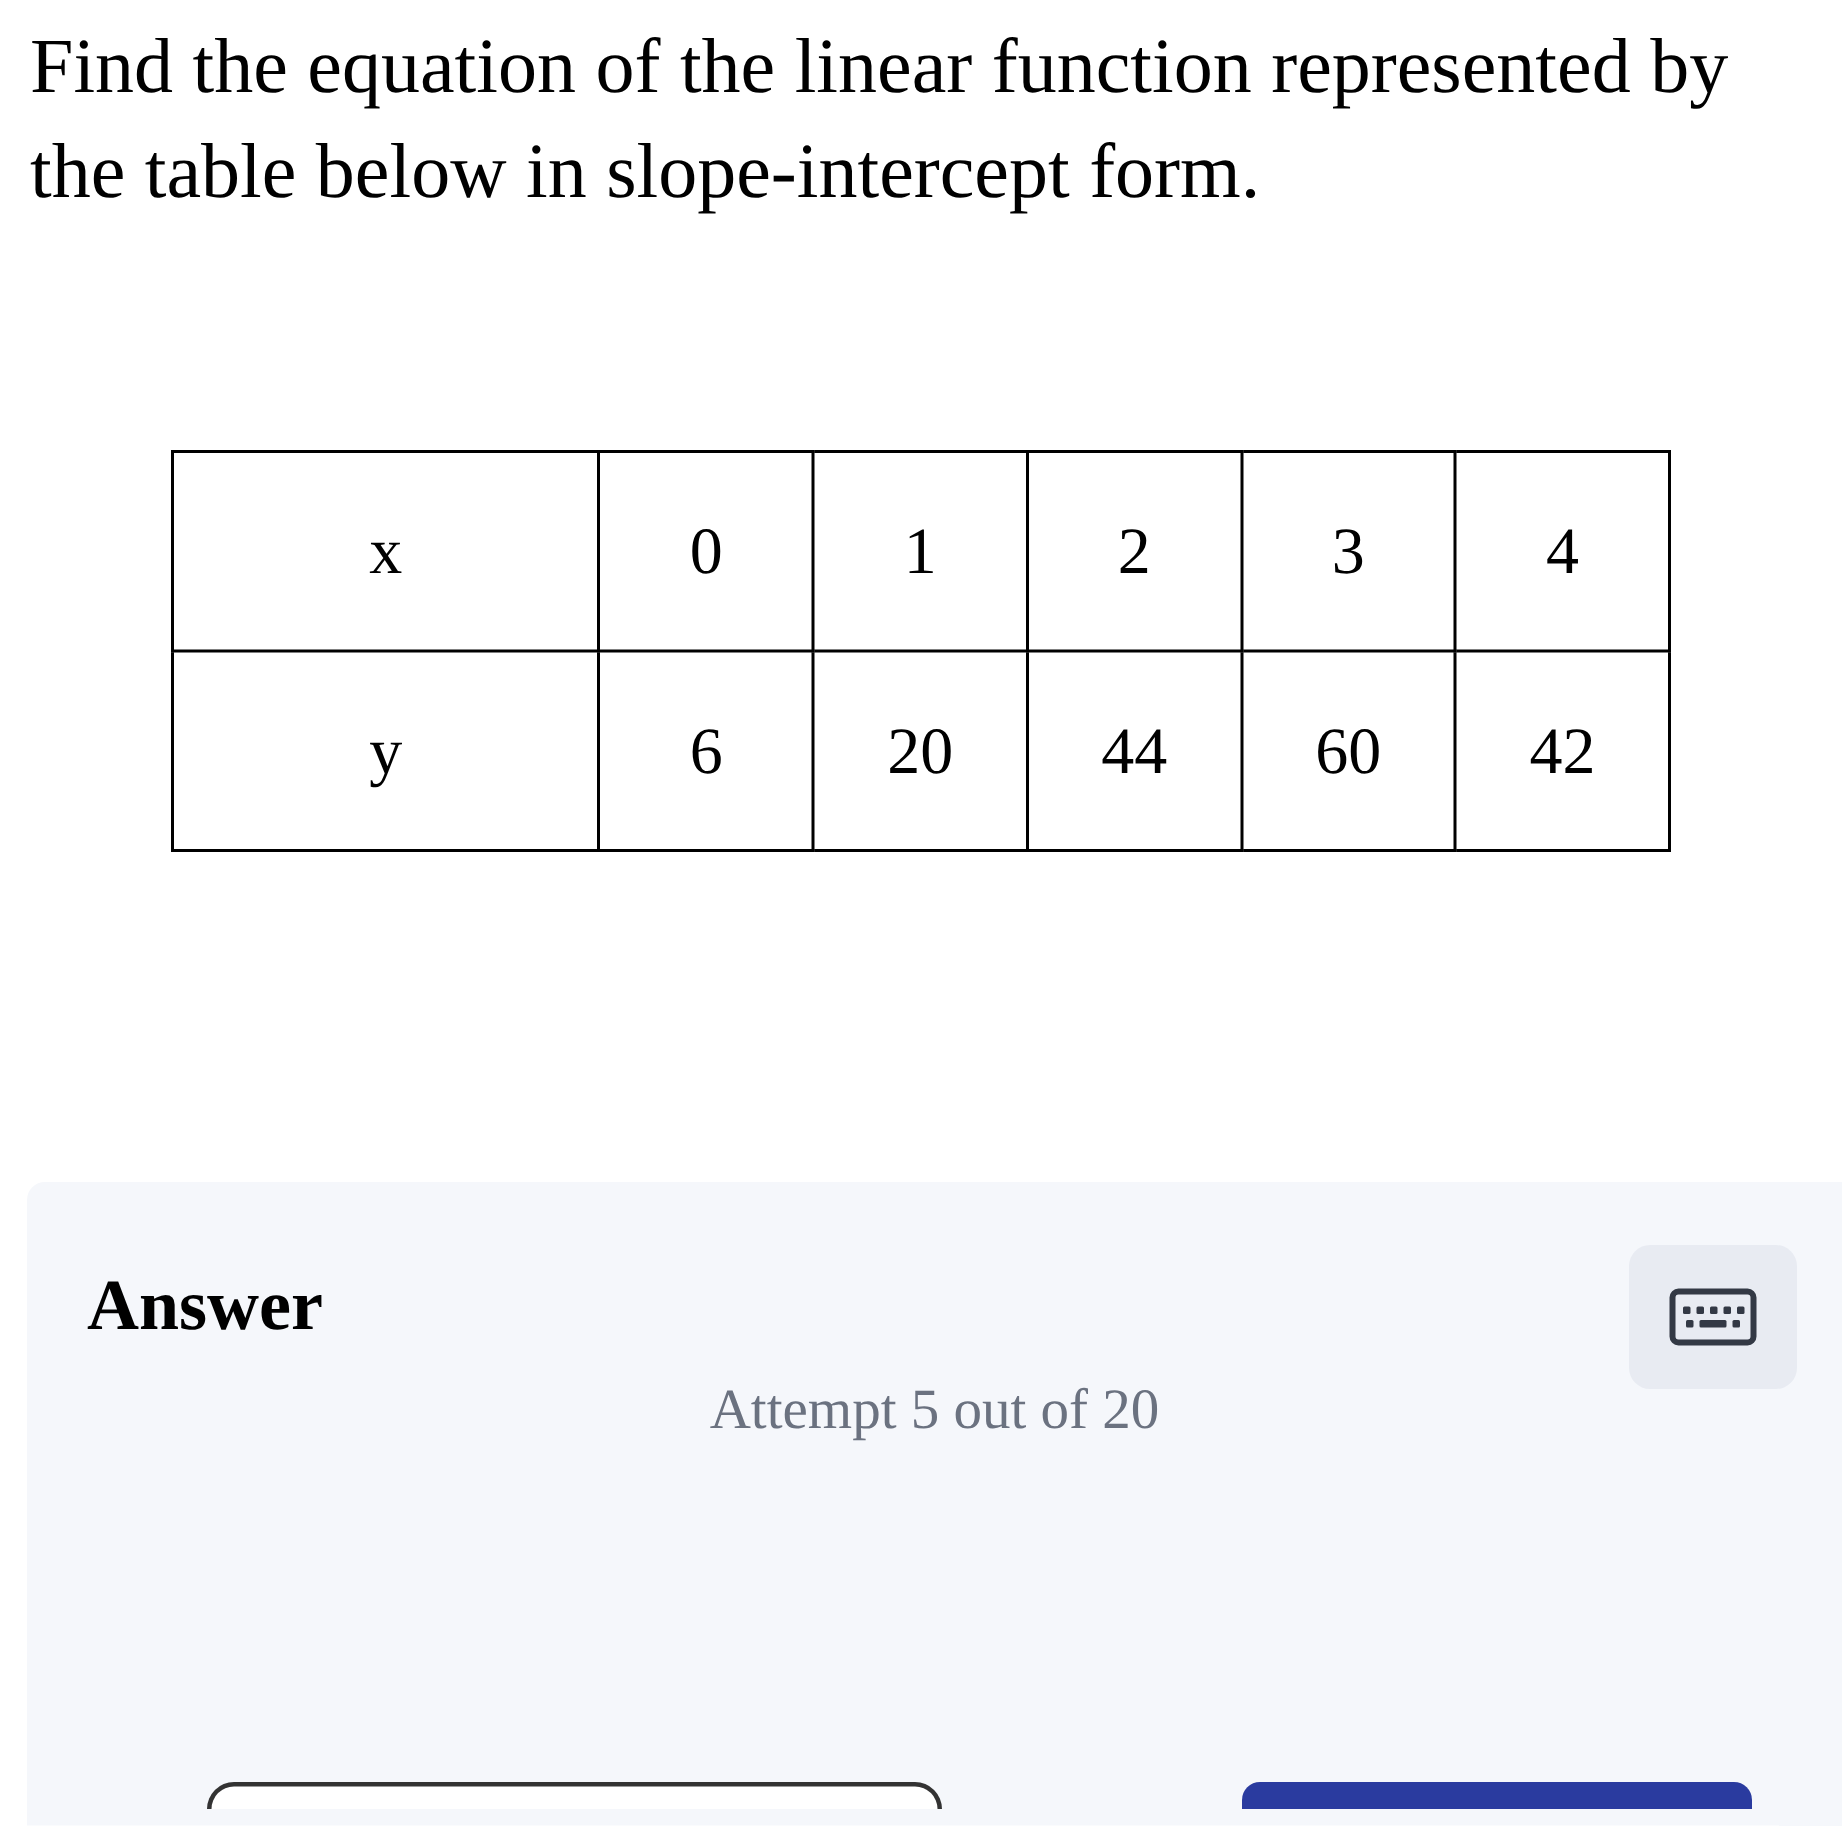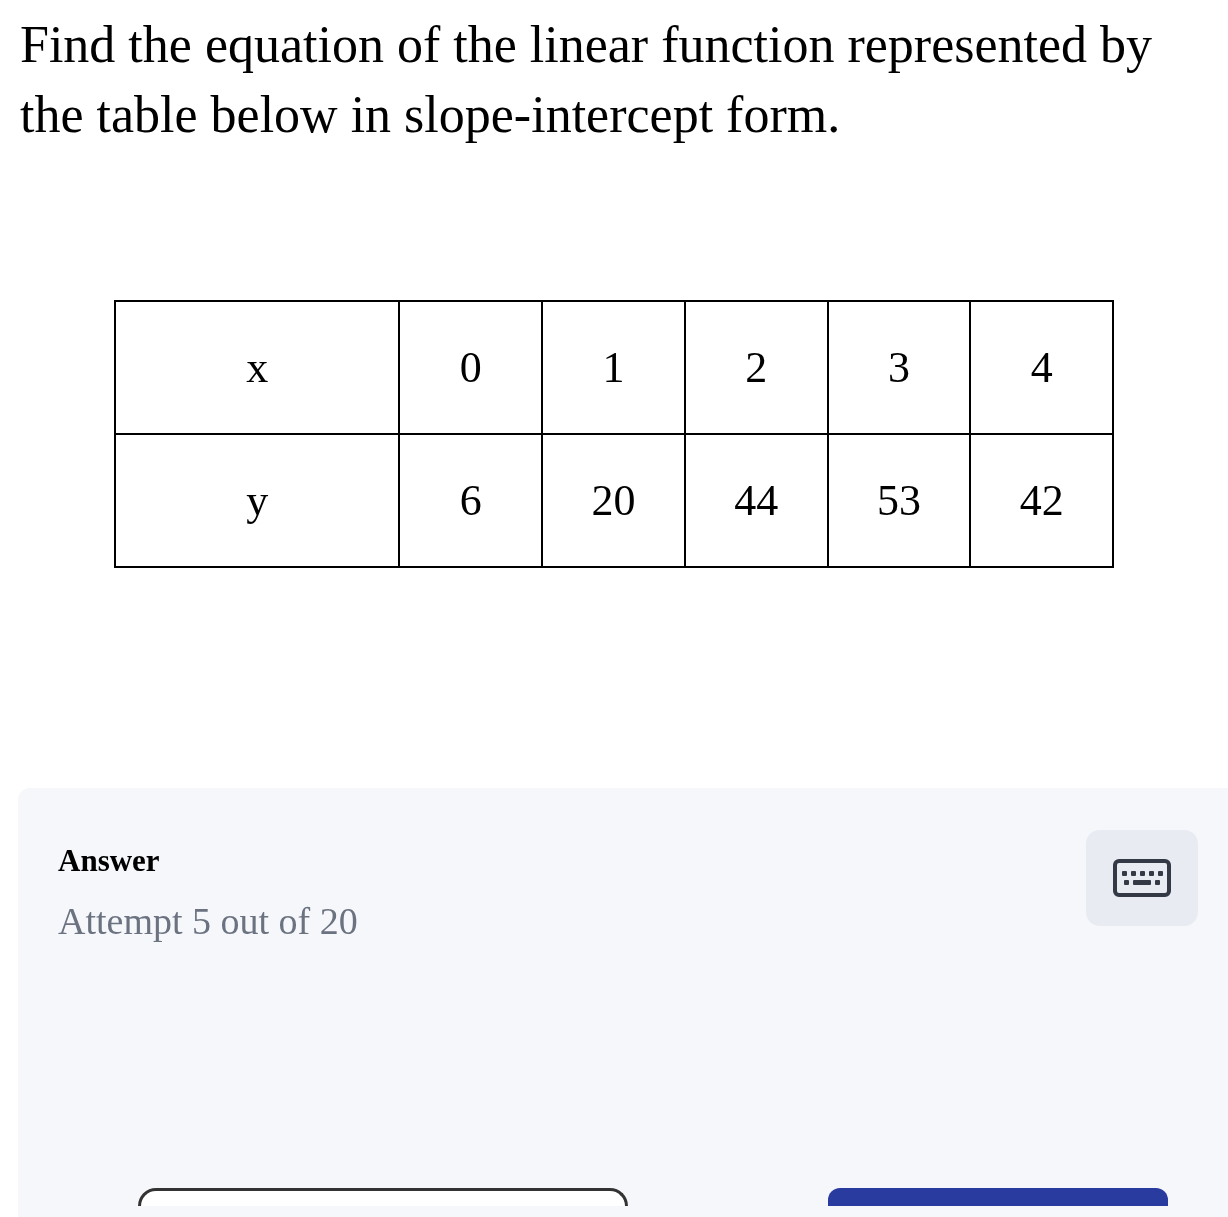--- a/index.html
+++ b/index.html
@@ -46,29 +46,30 @@
       position: absolute;
       left: 18px;
       right: 0;
       top: 788px;
       background: #f5f7fb;
       border-radius: 12px 0 0 0;
       padding: 55px 40px 40px 40px;
       height: 430px;
     }
     .answer-heading {
-      font-size: 31px;
+      font-size: 48px;
       font-weight: bold;
       color: #000;
       margin-bottom: 20px;
     }
     .attempt-text {
       font-size: 38px;
       color: #6b7280;
       font-weight: 400;
+      text-align: center;
     }
     .keyboard-button {
       position: absolute;
       top: 42px;
       right: 30px;
       width: 112px;
       height: 96px;
       background: #e8ebf2;
       border-radius: 14px;
       display: flex;
@@ -146,21 +147,21 @@
       <td class="data-cell">1</td>
       <td class="data-cell">2</td>
       <td class="data-cell">3</td>
       <td class="data-cell">4</td>
     </tr>
     <tr>
       <td class="header-cell">y</td>
       <td class="data-cell">6</td>
       <td class="data-cell">20</td>
       <td class="data-cell">44</td>
-      <td class="data-cell">53</td>
+      <td class="data-cell">60</td>
       <td class="data-cell">42</td>
     </tr>
   </tbody>
     </table>
 </div>
 
 <div class="answer-panel">
   <div class="answer-heading">Answer</div>
   <div class="attempt-text">Attempt 5 out of 20</div>
 

